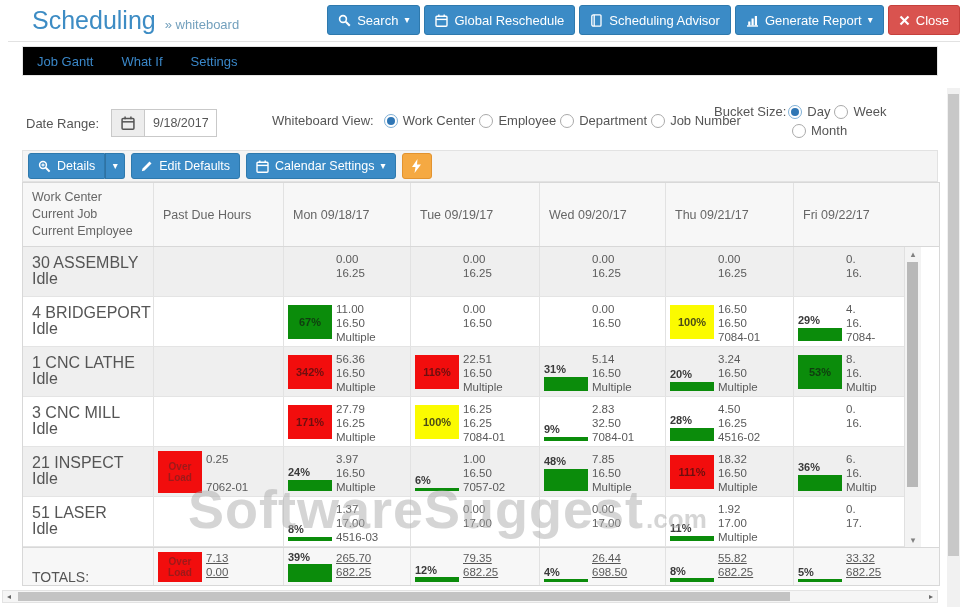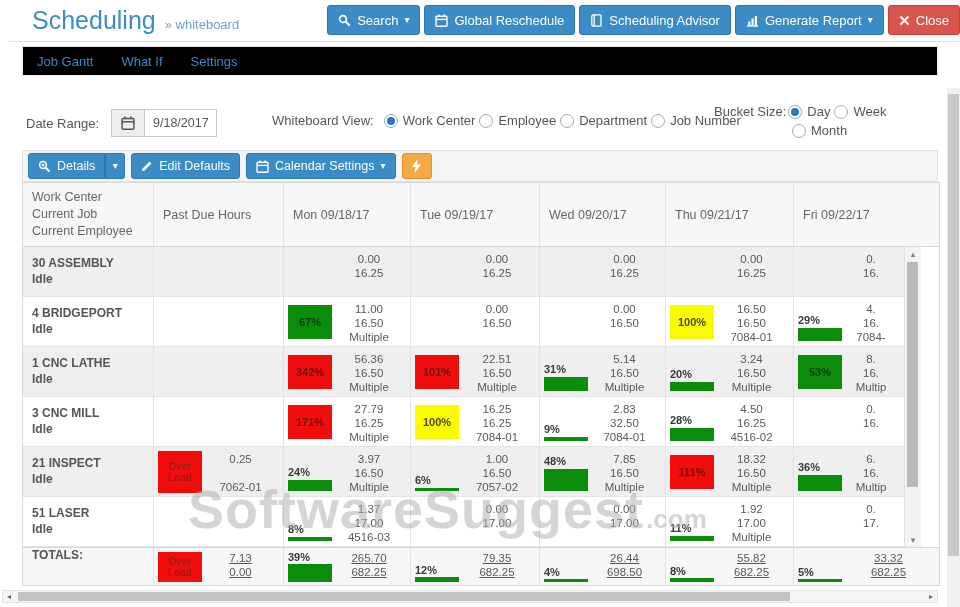--- a/index.html
+++ b/index.html
@@ -69,38 +69,38 @@
   .row.alt{background:#efefef;}
   .row .c{display:flex;}
   .row .c:nth-child(1){width:131px;}
   .row .c:nth-child(2){width:130px;}
   .row .c:nth-child(3){width:127px;}
   .row .c:nth-child(4){width:129px;}
   .row .c:nth-child(5){width:126px;}
   .row .c:nth-child(6){width:128px;}
   .row .c:nth-child(7){width:110px;border-right:none;}
   .c-wc{flex-direction:column;padding:8px 0 0 9px;}
-  .wc-name,.wc-status{font-size:12px;color:#555;line-height:16px;font-weight:bold;}
+  .wc-name,.wc-status{font-size:16px;color:#555;line-height:16px;}
   .bslot{width:52px;position:relative;flex:none;display:flex;align-items:center;padding-left:4px;box-sizing:border-box;}
-  .lines{flex:1;text-align:center;padding:5px 8px 0 0;}
+  .lines{flex:1;text-align:left;padding:5px 8px 0 0;}
   .ln{height:14px;line-height:14px;font-size:11.5px;color:#5a5a5a;white-space:nowrap;}
   .bx{width:44px;height:34px;display:flex;flex-direction:column;align-items:center;justify-content:center;}
   .bxl{font-size:11px;font-weight:bold;}
   .bxl.red{color:#6d0f0f;}
   .bxl.green{color:#103c10;}
   .bxl.yellow{color:#4c4c15;}
   .bx.ov{height:42px;font-size:10px;font-weight:bold;color:#9c1a1a;line-height:11px;}
   .trow .bx.ov{height:30px;}
   .trow .bx{height:28px;}
   .blbl{position:absolute;left:4px;font-size:11px;font-weight:bold;color:#3a3a3a;}
   .bbar{position:absolute;left:4px;bottom:5px;width:44px;}
   .trow .bbar{bottom:3px;}
   .trow{height:38px;background:#f7f7f7;border-top:1px solid #d8d8d8;}
   .trow .c{display:flex;}
-  .trow .c:nth-child(1){width:131px;align-items:flex-start;padding-left:9px;font-size:12px;color:#555;font-weight:bold;}
+  .trow .c:nth-child(1){width:131px;align-items:flex-end;padding-left:9px;font-size:14px;color:#555;}
   .trow .c:nth-child(2){width:130px;}
   .trow .c:nth-child(3){width:127px;}
   .trow .c:nth-child(4){width:129px;}
   .trow .c:nth-child(5){width:126px;}
   .trow .c:nth-child(6){width:128px;}
   .trow .c:nth-child(7){width:145px;border-right:none;}
   .trow .lines{padding-top:3px;text-decoration:underline;}
   
   .vscroll-inner{position:absolute;left:881px;top:0;width:17px;height:300px;background:#f3f3f3;border-left:1px solid #e0e0e0;box-sizing:border-box;}
   .vs-arrow{position:absolute;left:0;width:16px;height:14px;display:flex;align-items:center;justify-content:center;
@@ -442,21 +442,21 @@
               </div>
               <div class="lines">
                 <div class="ln">56.36</div>
                 <div class="ln">16.50</div>
                 <div class="ln">Multiple</div>
               </div>
             </div>
             <div class="c num">
               <div class="bslot">
                 <div class="bx" style="background: rgb(242, 13, 13);">
-                  <span class="bxl red">101%</span>
+                  <span class="bxl red">116%</span>
                 </div>
               </div>
               <div class="lines">
                 <div class="ln">22.51</div>
                 <div class="ln">16.50</div>
                 <div class="ln">Multiple</div>
               </div>
             </div>
             <div class="c num">
               <div class="bslot">

